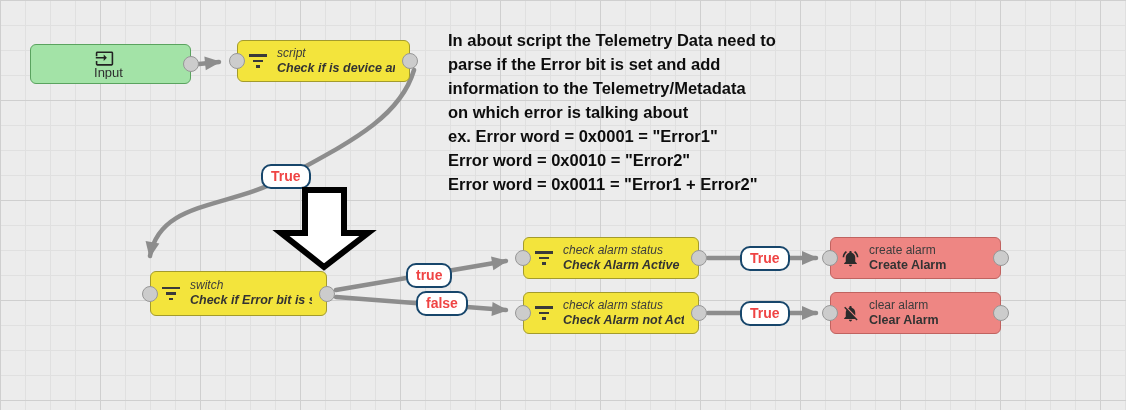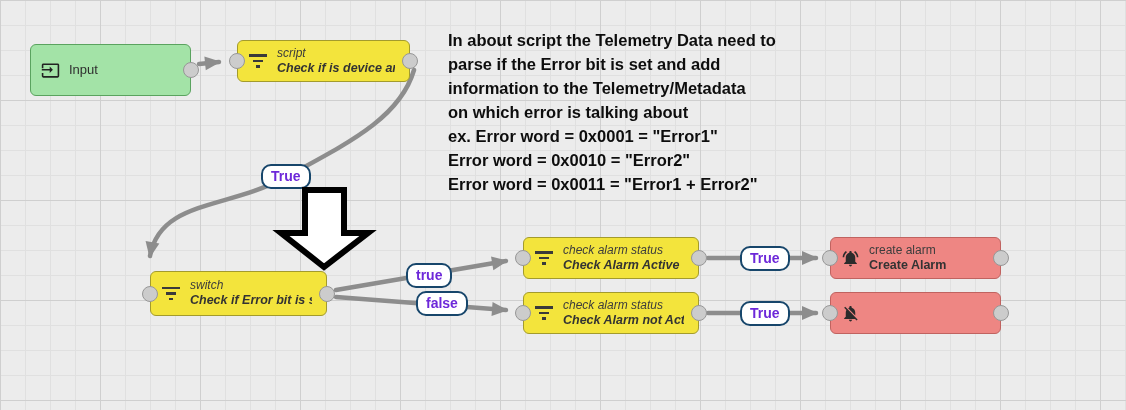--- a/index.html
+++ b/index.html
@@ -73,21 +73,21 @@
   .filter-glyph i:nth-child(2) { top: 6.5px; width: 10px; }
   .filter-glyph i:nth-child(3) { top: 12px; width: 4px; }
 
   
   .link-label {
     position: absolute;
     z-index: 4;
     background: #ffffff;
     border: 2.5px solid #17466b;
     border-radius: 10px;
-    color: #6d28d9;
+    color: #ef4444;
     font-weight: bold;
     font-size: 14px;
     padding: 1px 8px 2px 8px;
     line-height: 18px;
     text-align: center;
   }
 
   
   svg.big-arrow { position: absolute; left: 0; top: 0; width: 1126px; height: 410px; z-index: 5; pointer-events: none; overflow: visible; }
 
@@ -115,21 +115,21 @@
       </marker>
     </defs>
     <path class="link" d="M 199 64 L 219 62" marker-end="url(#arrow)"></path>
     <path class="link" d="M 414 70 C 400 118, 348 143, 286 177 C 228 209, 160 200, 150 256" marker-end="url(#arrow)"></path>
     <path class="link" d="M 336 290 L 506 261" marker-end="url(#arrow)"></path>
     <path class="link" d="M 336 297 L 506 310" marker-end="url(#arrow)"></path>
     <path class="link" d="M 708 258 L 816 258" marker-end="url(#arrow)"></path>
     <path class="link" d="M 708 313 L 816 313" marker-end="url(#arrow)"></path>
   </svg>
 
-  <div class="node green single" style="left:30px; top:44px; width:161px; height:52px;">
+  <div class="node green single" style="left:30px; top:44px; width:161px; height:40px;flex-direction:column;">
     <span class="icon">
       <svg width="19" height="19" viewBox="0 0 24 24" fill="#222222">
         <path d="M21 3H3c-1.1 0-2 .9-2 2v4h2V5h18v14H3v-4H1v4c0 1.1.9 2 2 2h18c1.1 0 2-.9 2-2V5c0-1.1-.9-2-2-2zm-10 12l4-4-4-4v3H1v2h10v3z"></path>
       </svg>
     </span>
     <span class="txt">
         <span class="name">Input</span>
       </span>
     <span class="port right"></span>
   </div>
@@ -202,20 +202,24 @@
     </span>
     <span class="port left"></span>
     <span class="port right"></span>
   </div>
 
   <div class="node red" style="left:830px; top:292px; width:171px; height:42px;">
     <span class="icon">
       <svg width="19" height="19" viewBox="0 0 24 24" fill="#2b2b2b">
         <path d="M20 18.69L7.84 6.14 5.27 3.49 4 4.76l2.8 2.8v.01c-.52.99-.8 2.16-.8 3.42v5l-2 2v1h13.73l2 2L21 19.72l-1-1.03zM12 22c1.11 0 2-.89 2-2h-4c0 1.11.89 2 2 2zm6-7.32V11c0-3.08-1.64-5.64-4.5-6.32V4c0-.83-.67-1.5-1.5-1.5s-1.5.67-1.5 1.5v.68c-.15.03-.29.08-.42.12-.1.03-.2.07-.3.11h-.01c-.01 0-.01 0-.02.01-.23.09-.46.2-.68.31 0 0-.01 0-.01.01L18 14.68z"></path>
       </svg>
+    </span>
+    <span class="txt">
+      <span class="type">clear alarm</span>
+      <span class="name">Clear Alarm</span>
     </span>
     <span class="port left"></span>
     <span class="port right"></span>
   </div>
 
   <div class="link-label" style="left:261px; top:164px;">True</div>
   <div class="link-label" style="left:406px; top:263px;">true</div>
   <div class="link-label" style="left:404px; top:291px;margin-left:12px;">false</div>
   <div class="link-label" style="left:740px; top:246px;">True</div>
   <div class="link-label" style="left:740px; top:301px;">True</div>

